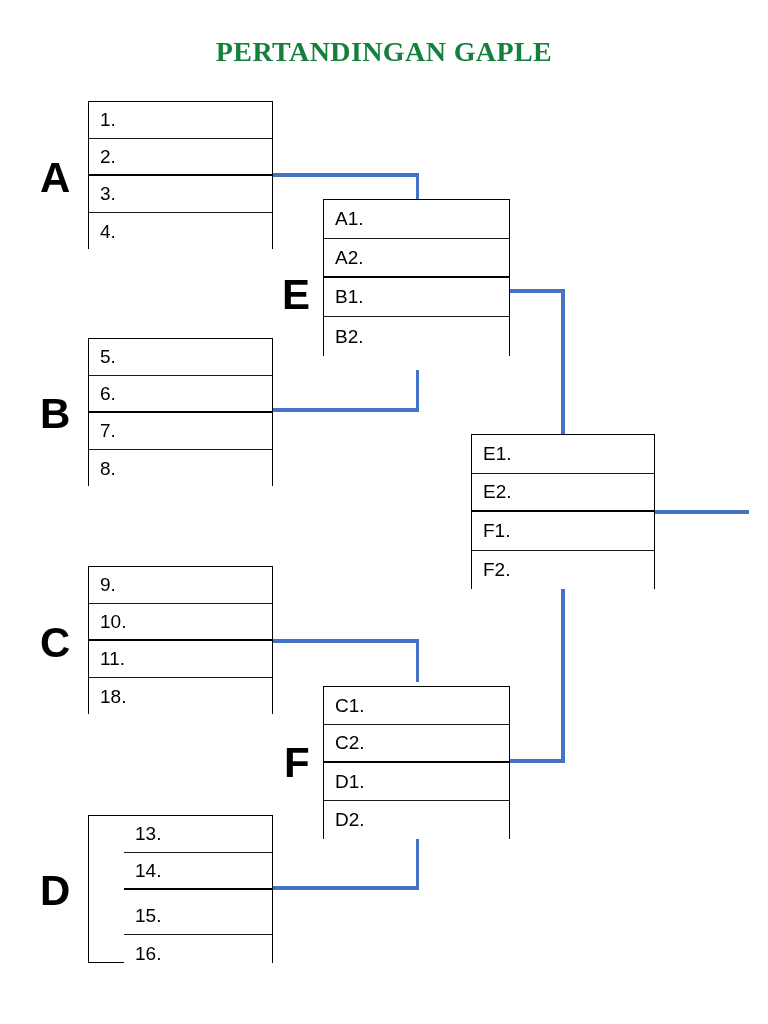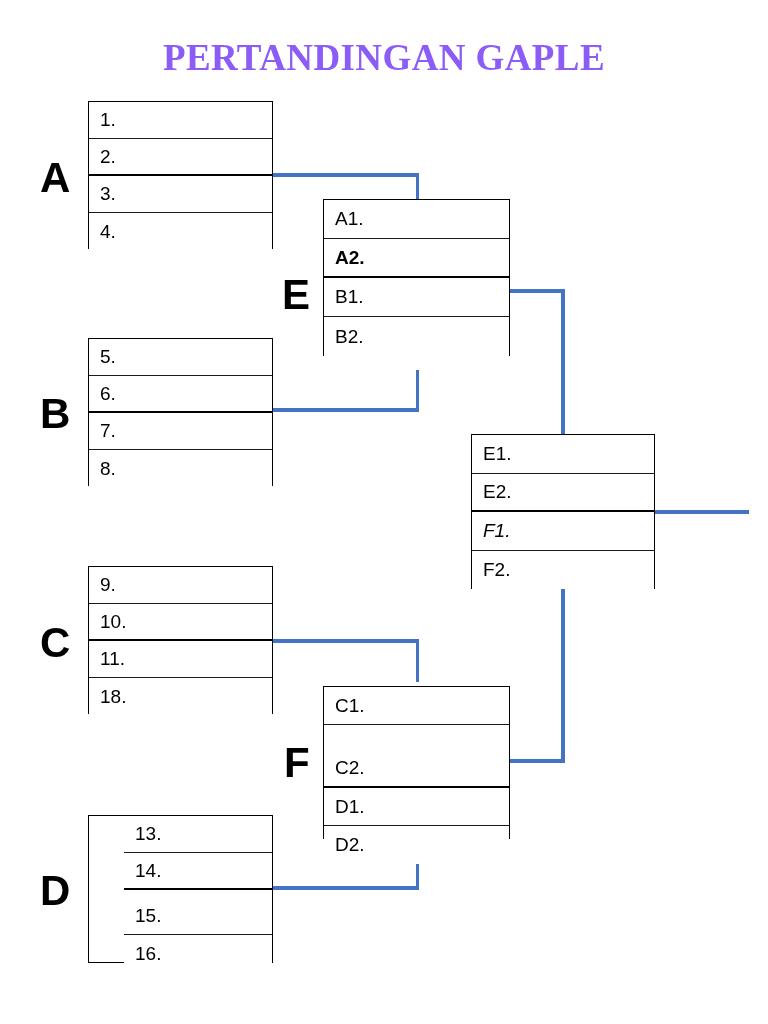--- a/index.html
+++ b/index.html
@@ -23,23 +23,23 @@
   }
 
   .title {
     position: absolute;
     left: 0;
     top: 36px;
     width: 768px;
     text-align: center;
     font-family: "Liberation Serif", serif;
     font-weight: bold;
-    font-size: 37px;
+    font-size: 28px;
     letter-spacing: 0.4px;
-    color: #8b5cf6;
+    color: #15803d;
   }
 
   
   .box {
     position: absolute;
     box-sizing: border-box;
     border: 1.6px solid #000000;
     background: #ffffff;
     z-index: 3;
   }
@@ -99,21 +99,21 @@
     <div class="row" style="height:37px;">7.</div>
     <div class="row" style="height:37px;">8.</div>
   </div>
 
   <div class="conn" style="left:272px; top:408px; width:147px; height:3.5px;"></div>
   <div class="conn" style="left:415.5px; top:370px; width:3.5px; height:41.5px;"></div>
 
   <div class="group-letter" style="left:282px; top:274px;">E</div>
   <div class="box" style="left:323px; top:199px; width:187px; height:157px;">
     <div class="row" style="height:39px;">A1.</div>
-    <div class="row mid" style="height:39px;font-weight:bold;">A2.</div>
+    <div class="row mid" style="height:39px;">A2.</div>
     <div class="row" style="height:39px;">B1.</div>
     <div class="row" style="height:39px;">B2.</div>
   </div>
 
   <div class="conn" style="left:509px; top:289px; width:55px; height:3.5px;"></div>
   <div class="conn" style="left:561px; top:289px; width:3.5px; height:146px;"></div>
 
   <div class="group-letter" style="left:40px; top:622px;">C</div>
   <div class="box" style="left:88px; top:566px; width:185px; height:148px;">
     <div class="row" style="height:37px;">9.</div>
@@ -132,30 +132,30 @@
     <div class="row" style="height:37px;margin-top:8px;">15.</div>
     <div class="row" style="height:37px;">16.</div>
   </div>
 
   <div class="conn" style="left:272px; top:886px; width:147px; height:3.5px;"></div>
   <div class="conn" style="left:415.5px; top:838px; width:3.5px; height:51px;"></div>
 
   <div class="group-letter" style="left:284px; top:742px;">F</div>
   <div class="box" style="left:323px; top:686px; width:187px; height:153px;">
     <div class="row" style="height:38px;">C1.</div>
-    <div class="row mid" style="height:38px;margin-top:25px;">C2.</div>
+    <div class="row mid" style="height:38px;">C2.</div>
     <div class="row" style="height:38px;">D1.</div>
     <div class="row" style="height:38px;">D2.</div>
   </div>
 
   <div class="conn" style="left:509px; top:759px; width:55px; height:3.5px;"></div>
   <div class="conn" style="left:561px; top:588px; width:3.5px; height:174.5px;"></div>
 
   <div class="box" style="left:471px; top:434px; width:184px; height:155px;">
     <div class="row" style="height:38.5px;">E1.</div>
     <div class="row mid" style="height:38.5px;">E2.</div>
-    <div class="row" style="height:38.5px;font-style:italic;">F1.</div>
+    <div class="row" style="height:38.5px;">F1.</div>
     <div class="row" style="height:38.5px;">F2.</div>
   </div>
 
   <div class="conn" style="left:654px; top:510px; width:95px; height:3.5px;"></div>
 
 </div>
 
 </body></html>

